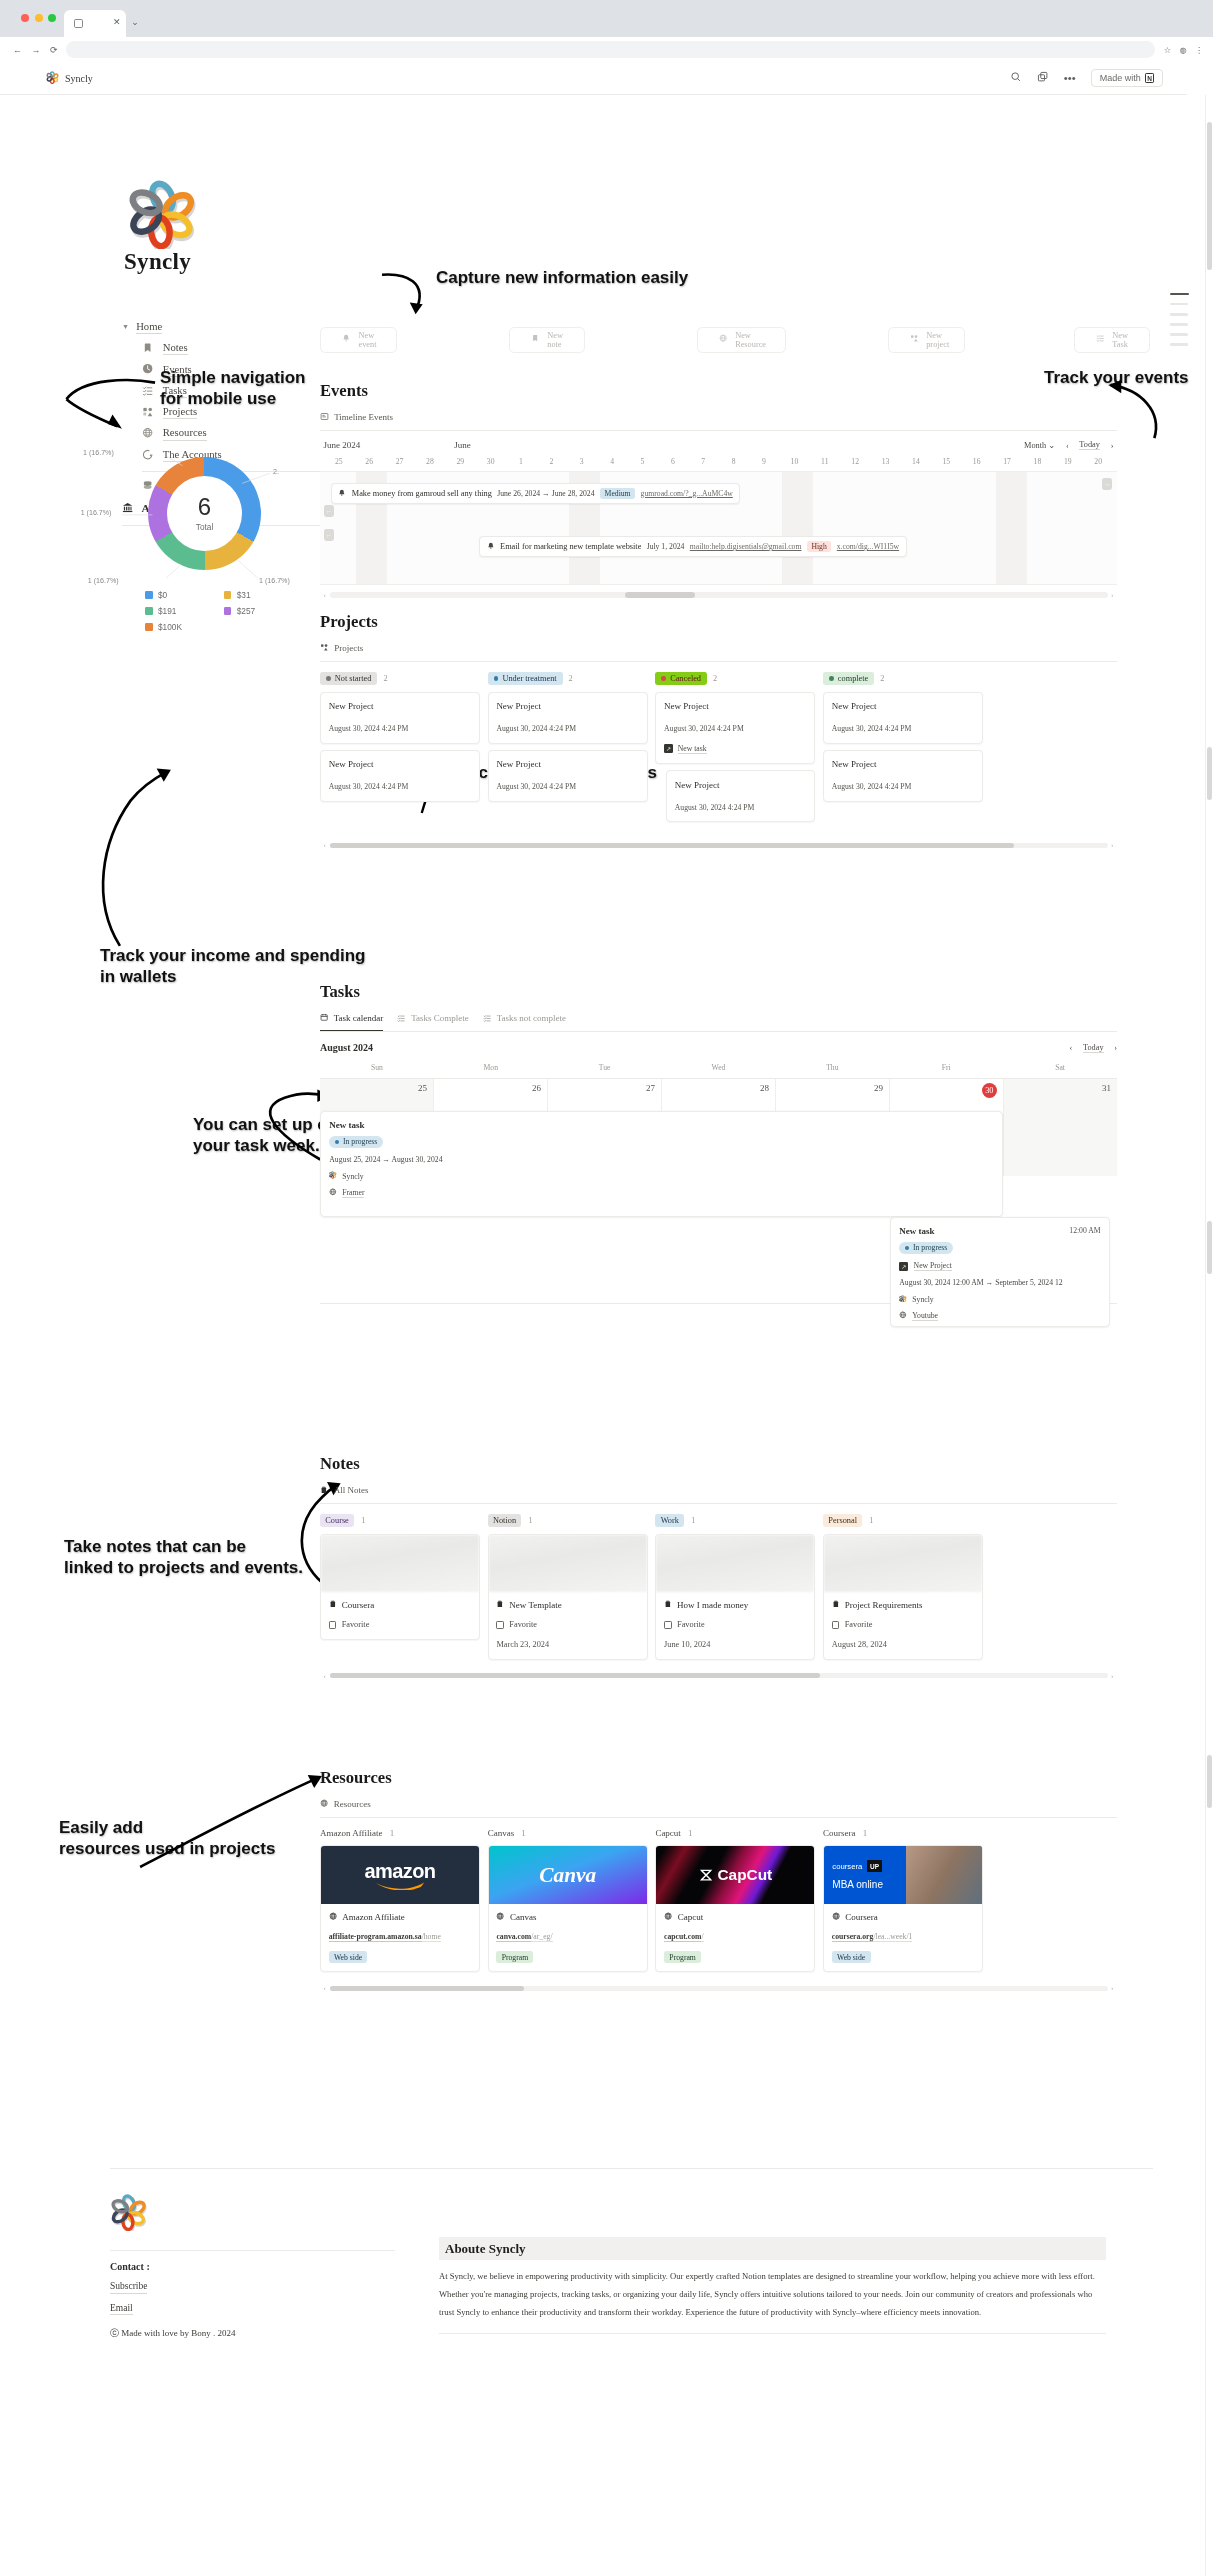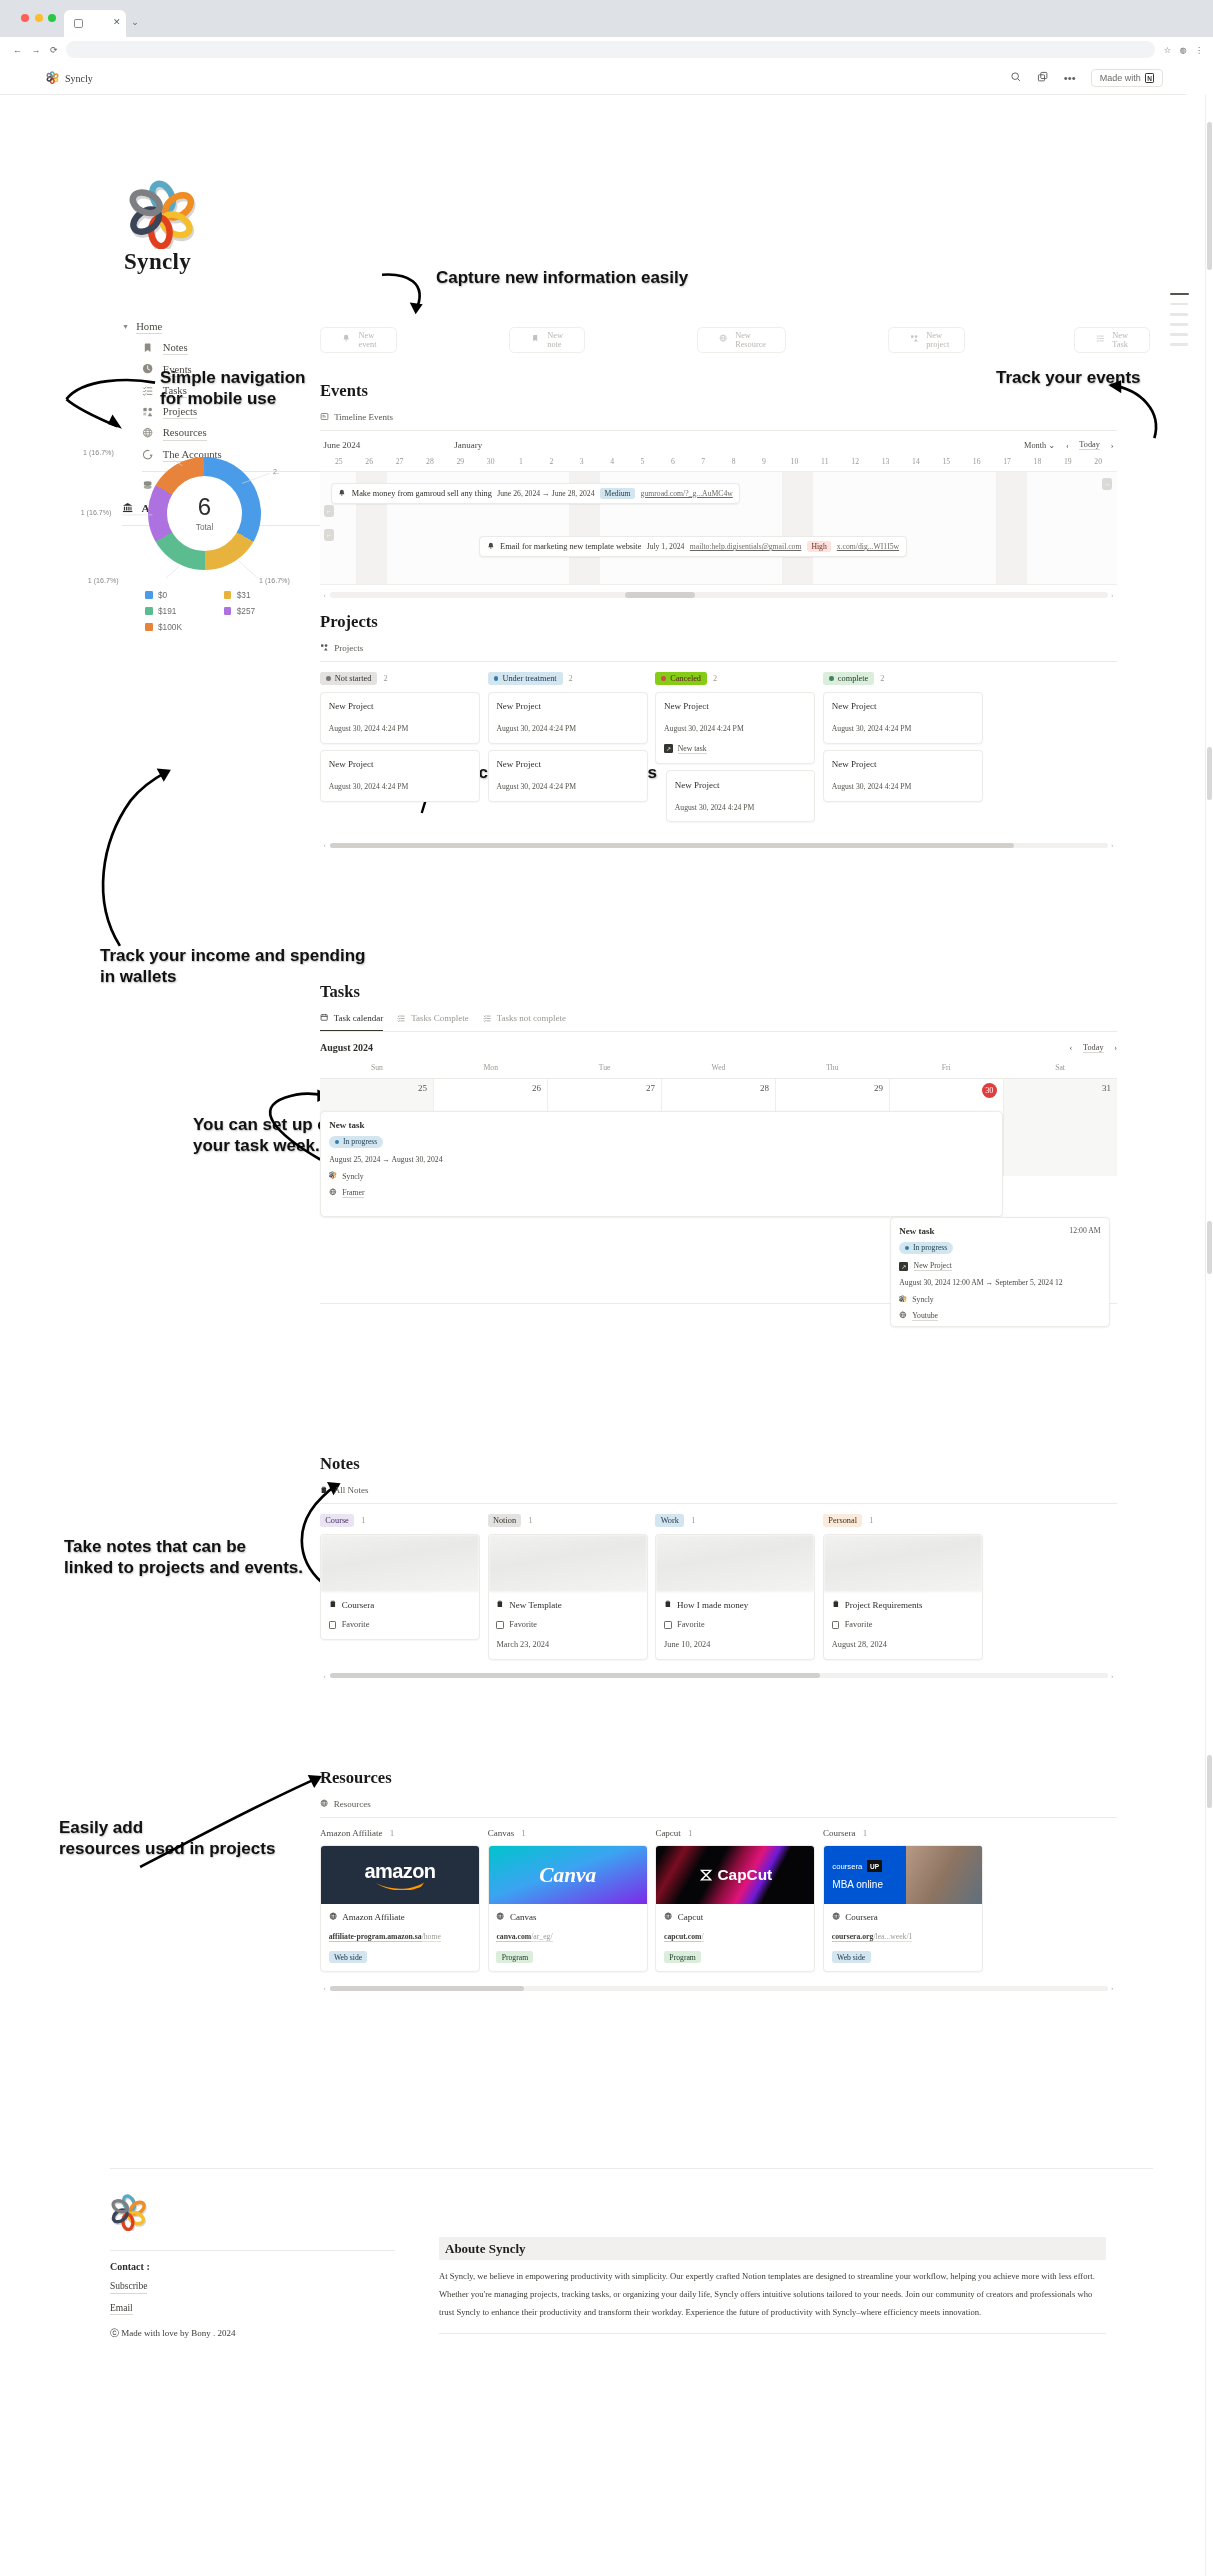--- a/index.html
+++ b/index.html
@@ -455,21 +455,21 @@
 </svg>
 
 <div class="anno" style="left:160px; top:367px;">Simple navigation
 for mobile use</div>
 <svg class="arrow" style="left:65px;top:372px;" width="98" height="62" viewBox="0 0 165 105">
   <path d="M2 46 C 30 10, 110 10, 152 18" stroke="#000" stroke-width="4.5" fill="none"></path>
   <path d="M2 46 C 20 62, 55 78, 88 92" stroke="#000" stroke-width="4.5" fill="none"></path>
   <path d="M96 96 L72 88 L80 72 Z" fill="#000"></path>
 </svg>
 
-<div class="anno" style="left:996px; top:367px;">Track your events</div>
+<div class="anno" style="left:1044px; top:367px;">Track your events</div>
 <svg class="arrow" style="left:1100px;top:379px;" width="65" height="68" viewBox="0 0 110 115">
   <path d="M92 100 C 105 55, 70 18, 18 10" stroke="#000" stroke-width="4.5" fill="none"></path>
   <path d="M14 10 L36 2 L36 24 Z" fill="#000"></path>
 </svg>
 
 <div class="anno" style="left:453px; top:762px;">Track your and deadlines</div>
 <svg class="arrow" style="left:391px;top:748px;" width="65" height="68" viewBox="0 0 110 115">
   <path d="M100 10 C 80 40, 60 78, 52 110" stroke="#000" stroke-width="4" fill="none"></path>
   <path d="M24 22 L48 4 L44 30 Z" fill="#000"></path>
 </svg>
@@ -559,21 +559,21 @@
         <svg width="9" height="9" viewBox="0 0 24 24" fill="none" stroke="#5a5853" stroke-width="1.8">
         <rect x="3" y="4" width="18" height="16" rx="2"></rect>
             <path d="M6.5 9h6M6.5 13h9"></path>
           </svg></span>
       <span>Timeline Events</span>
     </div>
     <div class="sec-rule"></div>
 
     <div class="tl-head">
       <span class="tl-month">June 2024</span>
-      <span class="tl-month jul">January</span>
+      <span class="tl-month jul">June</span>
       <span class="tl-ctrl">
         <span><span>Month</span> <span>⌄</span></span>
         <span>‹</span>
         <span style="border-bottom:0.6px solid #d9d7d2">Today</span>
         <span>›</span>
       </span>
     </div>
 
     <div class="tl-days">
       <span class="tl-day">25</span>

